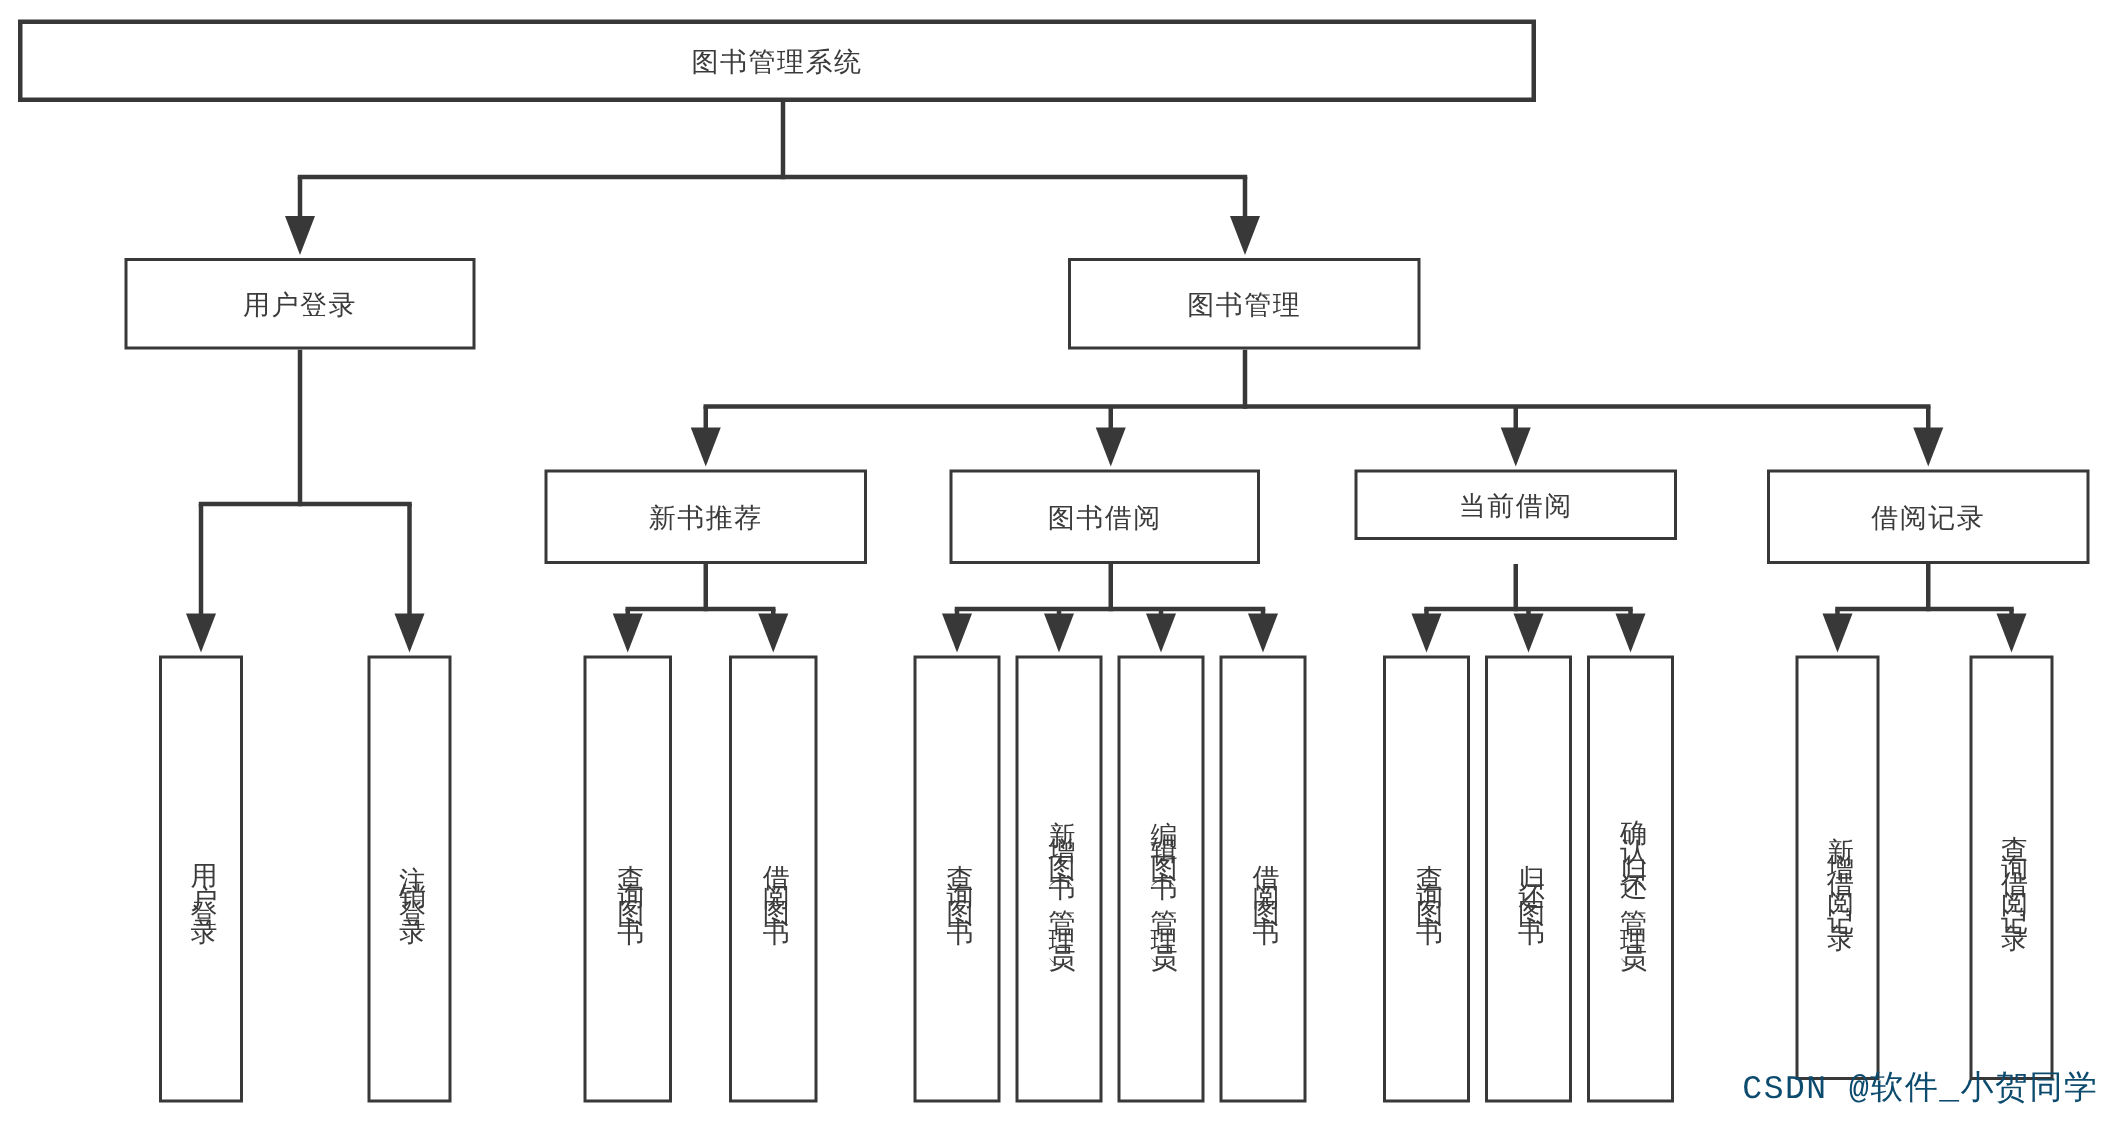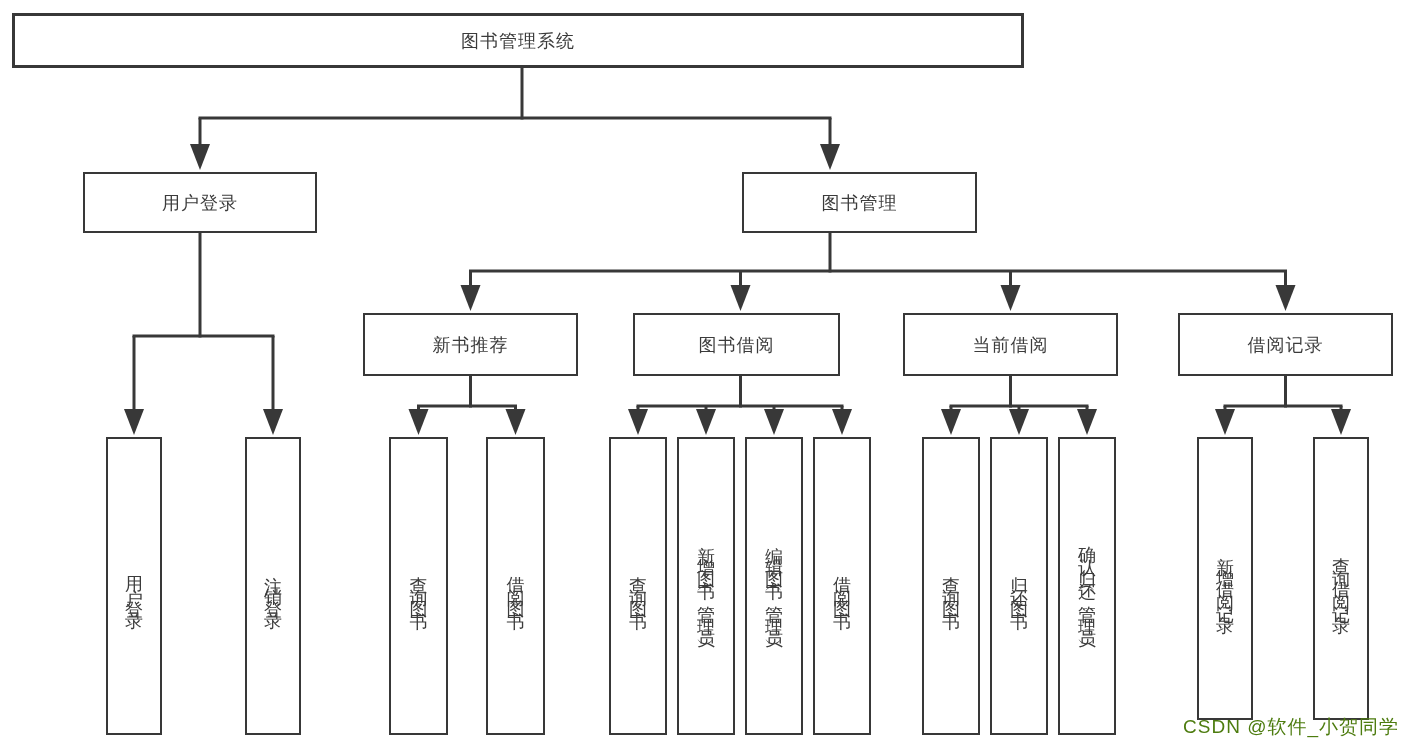--- a/index.html
+++ b/index.html
@@ -1,42 +1,42 @@
 <!DOCTYPE html>
 <html><head>
 <meta charset="utf-8">
 <style>
   html,body { margin:0; padding:0; background:#ffffff; }
   #canvas {
     position:relative; width:1405px; height:747px; background:#ffffff;
-    font-family:Liberation Sans, sans-serif; color:#3b3b3b; overflow:hidden;
+    font-family:Liberation Mono, monospace; color:#3b3b3b; overflow:hidden;
   }
   #lines { position:absolute; left:0; top:0; width:1405px; height:747px; }
   .box {
     position:absolute; background:#ffffff; border:2px solid #383838;
     display:flex; align-items:center; justify-content:center;
     box-sizing:border-box;
   }
   .hlabel { font-size:18px; letter-spacing:1px; white-space:nowrap; }
   .root { border-width:3px; }
   .leaf span {
     writing-mode:vertical-rl; font-size:18px; letter-spacing:12px;
     line-height:1; white-space:nowrap;
   }
   #watermark {
-    position:absolute; right:6px; bottom:7px; font-size:19px;
-    color:#4d7c0f; letter-spacing:1px; z-index:5; white-space:nowrap;margin-top:24px;
+    position:absolute; right:6px; bottom:7px; font-size:22px;
+    color:#0c4a6e; letter-spacing:1px; z-index:5; white-space:nowrap;margin-top:24px;
   }
   
   #n-root     { left:12px;  top:13px;  width:1012px; height:55px; }
   #n-login    { left:83px;  top:172px; width:234px;  height:61px; }
-  #n-mgmt     { left:712px; top:172px; width:235px;  height:61px;margin-left:30px; }
+  #n-mgmt     { left:712px; top:172px; width:235px;  height:61px; }
   #n-newbook  { left:363px; top:313px; width:215px;  height:63px;justify-content:center; }
   #n-borrow   { left:633px; top:313px; width:207px;  height:63px; }
-  #n-current  { left:903px; top:313px; width:215px;  height:63px;align-items:center; }
+  #n-current  { left:903px; top:313px; width:215px;  height:47px;align-items:center; }
   #n-records  { left:1178px;top:313px; width:215px;  height:63px; }
   #l-userlogin  { left:106px;  top:437px; width:56px; height:298px; }
   #l-logout     { left:245px;  top:437px; width:56px; height:298px; }
   #l-nb-query   { left:389px;  top:437px; width:59px; height:298px; }
   #l-nb-borrow  { left:486px;  top:437px; width:59px; height:298px; }
   #l-bw-query   { left:609px;  top:437px; width:58px; height:298px; }
   #l-bw-add     { left:677px;  top:437px; width:58px; height:298px; }
   #l-bw-edit    { left:745px;  top:437px; width:58px; height:298px; }
   #l-bw-borrow  { left:813px;  top:437px; width:58px; height:298px; }
   #l-cur-query  { left:922px;  top:437px; width:58px; height:298px; }

